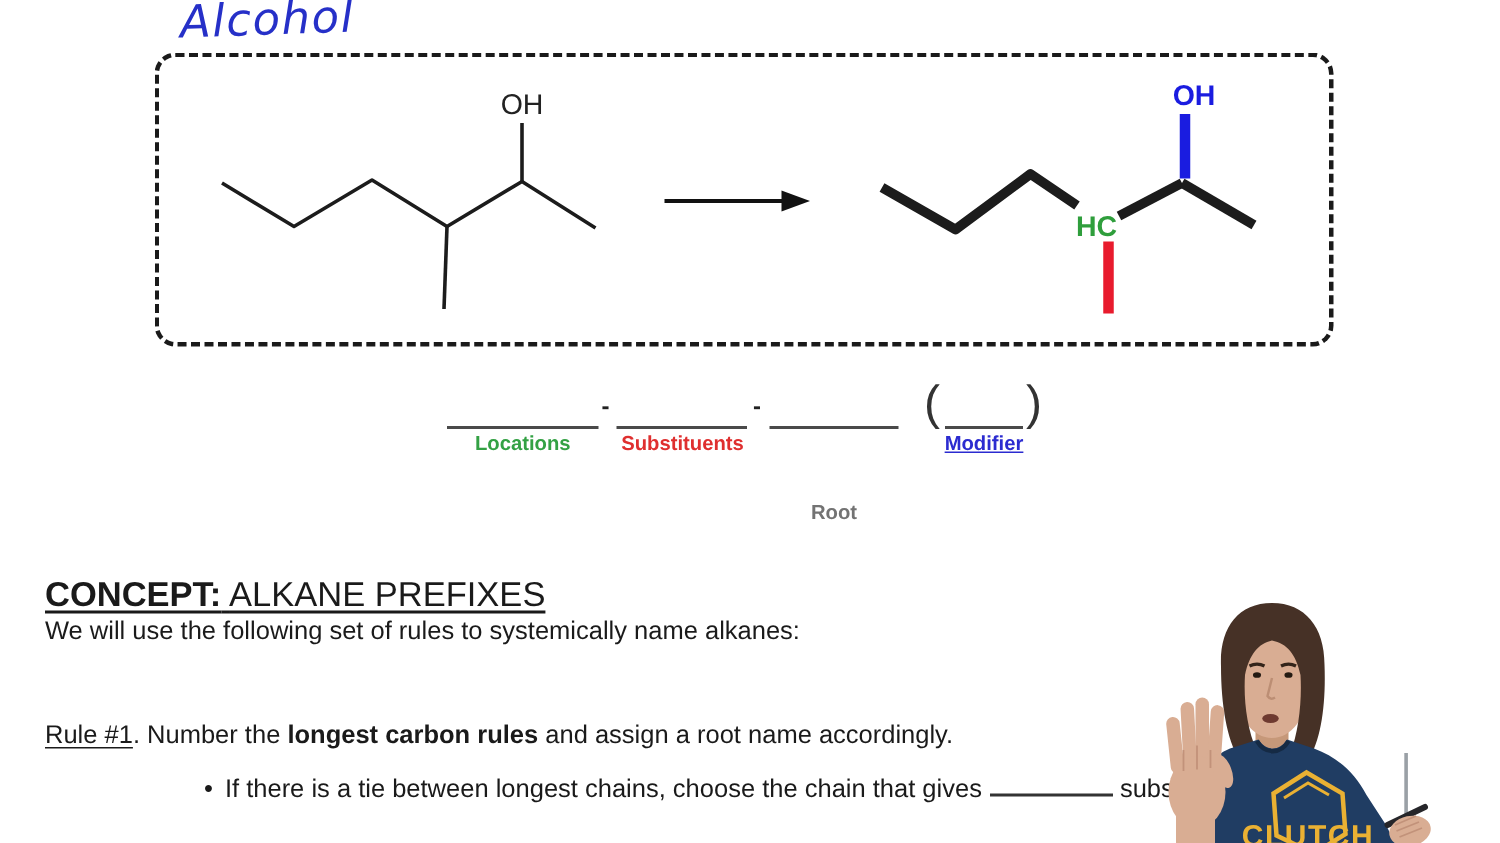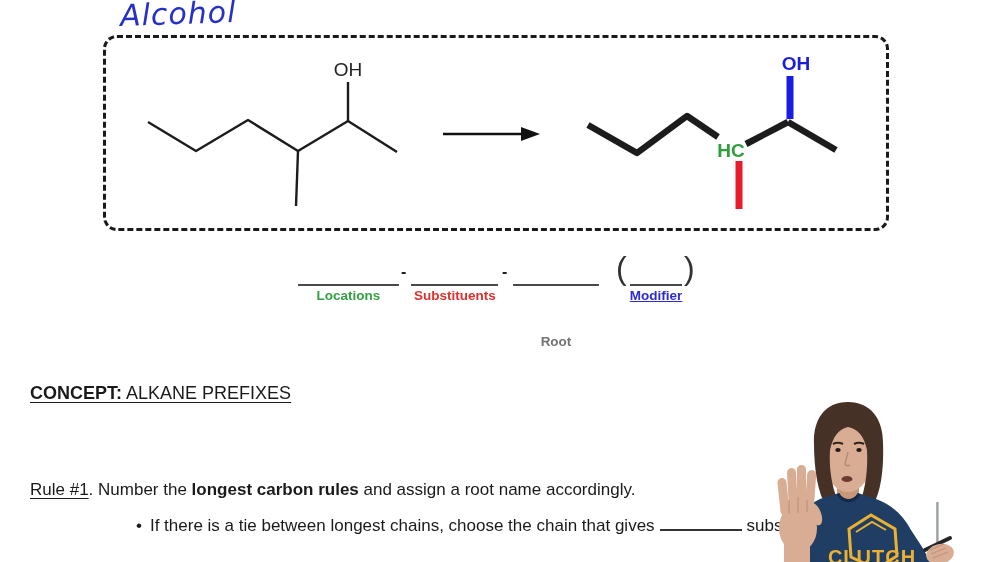--- a/index.html
+++ b/index.html
@@ -23,21 +23,21 @@
   
   .blank{height:14px;border-bottom:2px solid #4a4a4a;}
   .hyphen{font-size:16px;font-weight:bold;color:#222;}
   .paren{font-size:32px;font-weight:400;color:#333;line-height:32px;}
   .tpl-label{top:288px;font-size:13.5px;font-weight:bold;text-align:center;}
   .lab-loc{color:#33a144;}
   .lab-sub{color:#df2f2f;}
   .lab-root{color:#737373;margin-top:46px;}
   .lab-mod{color:#2b2bd0;}
   
-  .concept-heading{left:30px;top:383px;font-size:18px;text-decoration:underline;text-underline-offset:3px;}
+  .concept-heading{left:30px;top:383px;font-size:23px;text-decoration:underline;text-underline-offset:3px;}
   .concept-heading .b{font-weight:bold;}
   .intro{left:30px;top:411px;font-size:17px;}
   .rule1{left:30px;top:480px;font-size:17px;}
   .rule1 .u{text-decoration:underline;text-underline-offset:3px;}
   .rule1 .b{font-weight:bold;}
   .bullet-line{left:88px;top:516px;font-size:17px;margin-left:48px;}
   .bullet-line .dot{font-size:17px;margin-right:8px;}
   .inline-blank{display:inline-block;width:82px;height:13px;border-bottom:2px solid #333;margin:0 5px;}
   .person-svg{left:760px;top:380px;}
 </style>
@@ -89,20 +89,21 @@
     <div class="abs tpl-label lab-sub" style="left:405px;width:100px;">Substituents</div>
     <div class="abs tpl-label lab-root" style="left:513px;width:86px;">Root</div>
     <div class="abs tpl-label lab-mod" style="left:616px;width:80px;text-decoration:underline;">Modifier</div>
   </div>
 
   <div class="abs concept-heading">
     <span class="b">CONCEPT:</span>
     <span>ALKANE PREFIXES</span>
   </div>
 
+  <div class="abs intro">We will use the following set of rules to systemically name alkanes:</div>
 
   <div class="abs rule1">
     <span class="u">Rule #1</span><span>. Number the </span><span class="b">longest carbon rules</span><span> and assign a root name accordingly.</span>
   </div>
 
   <div class="abs bullet-line">
     <span class="dot">•</span><span>If there is a tie between longest chains, choose the chain that gives</span><span class="inline-blank"></span><span>subs</span>
   </div>
 
   <svg class="abs person-svg" width="240" height="182" viewBox="760 380 240 182">

